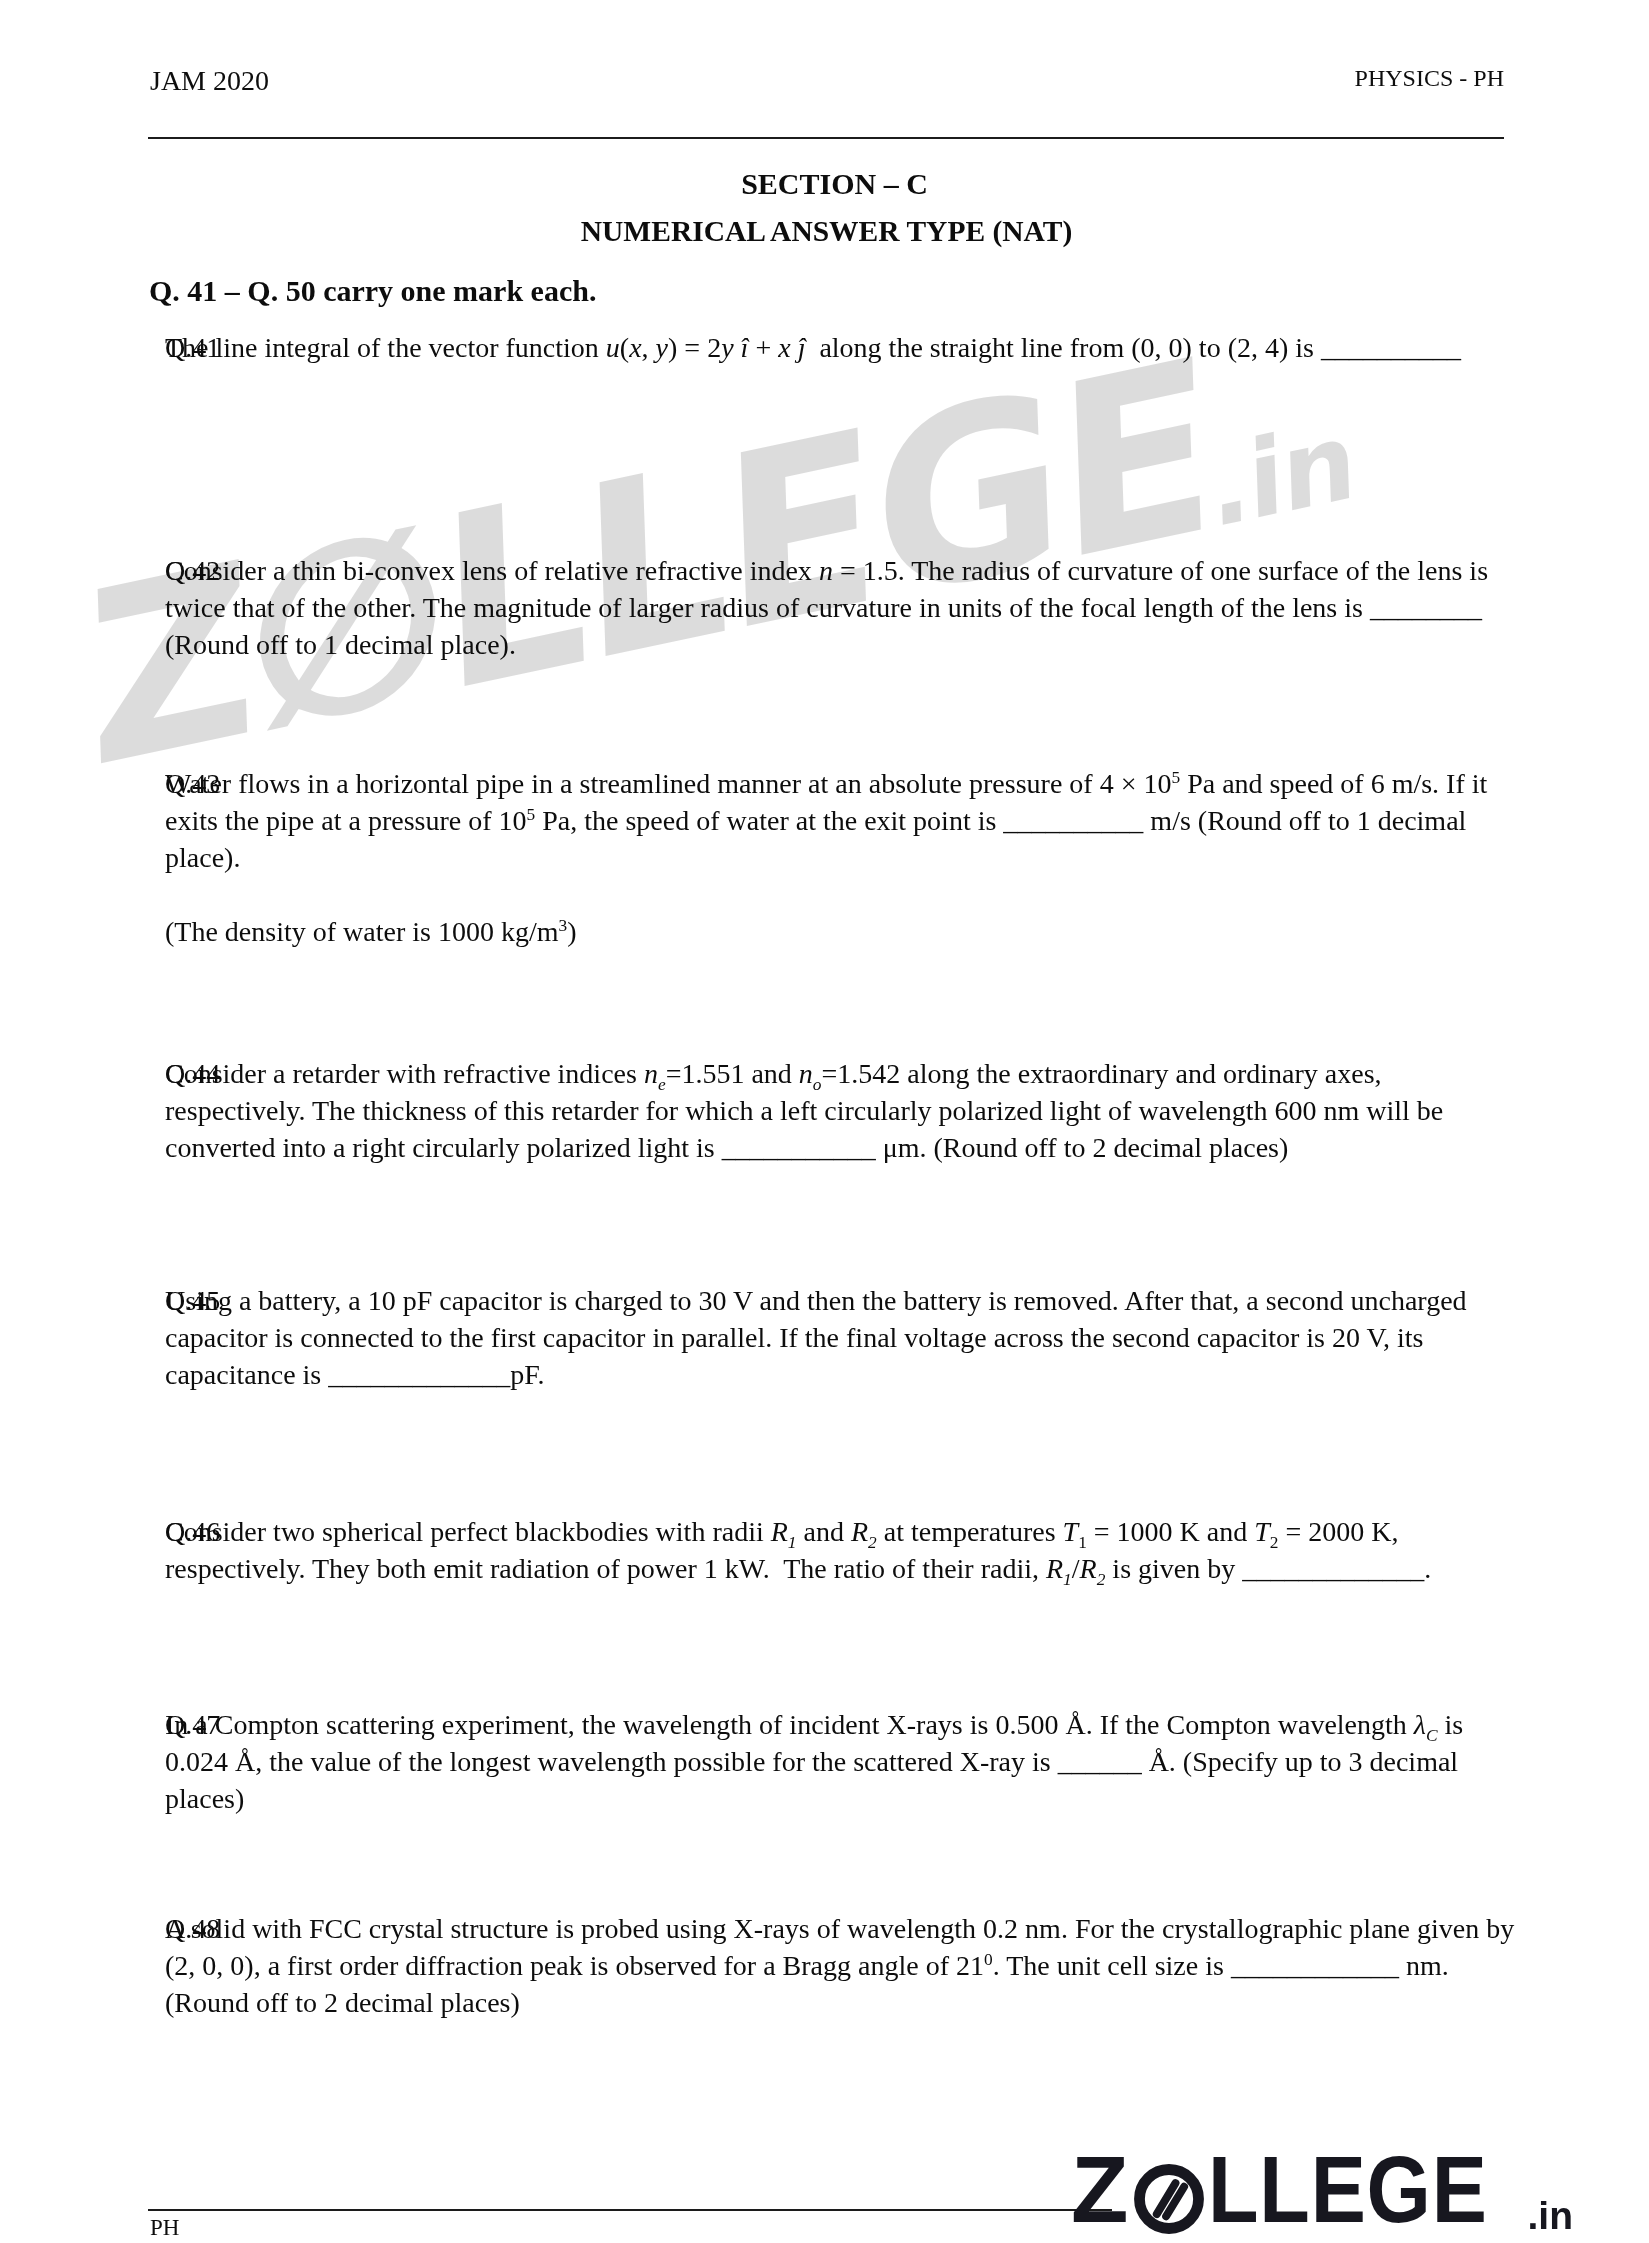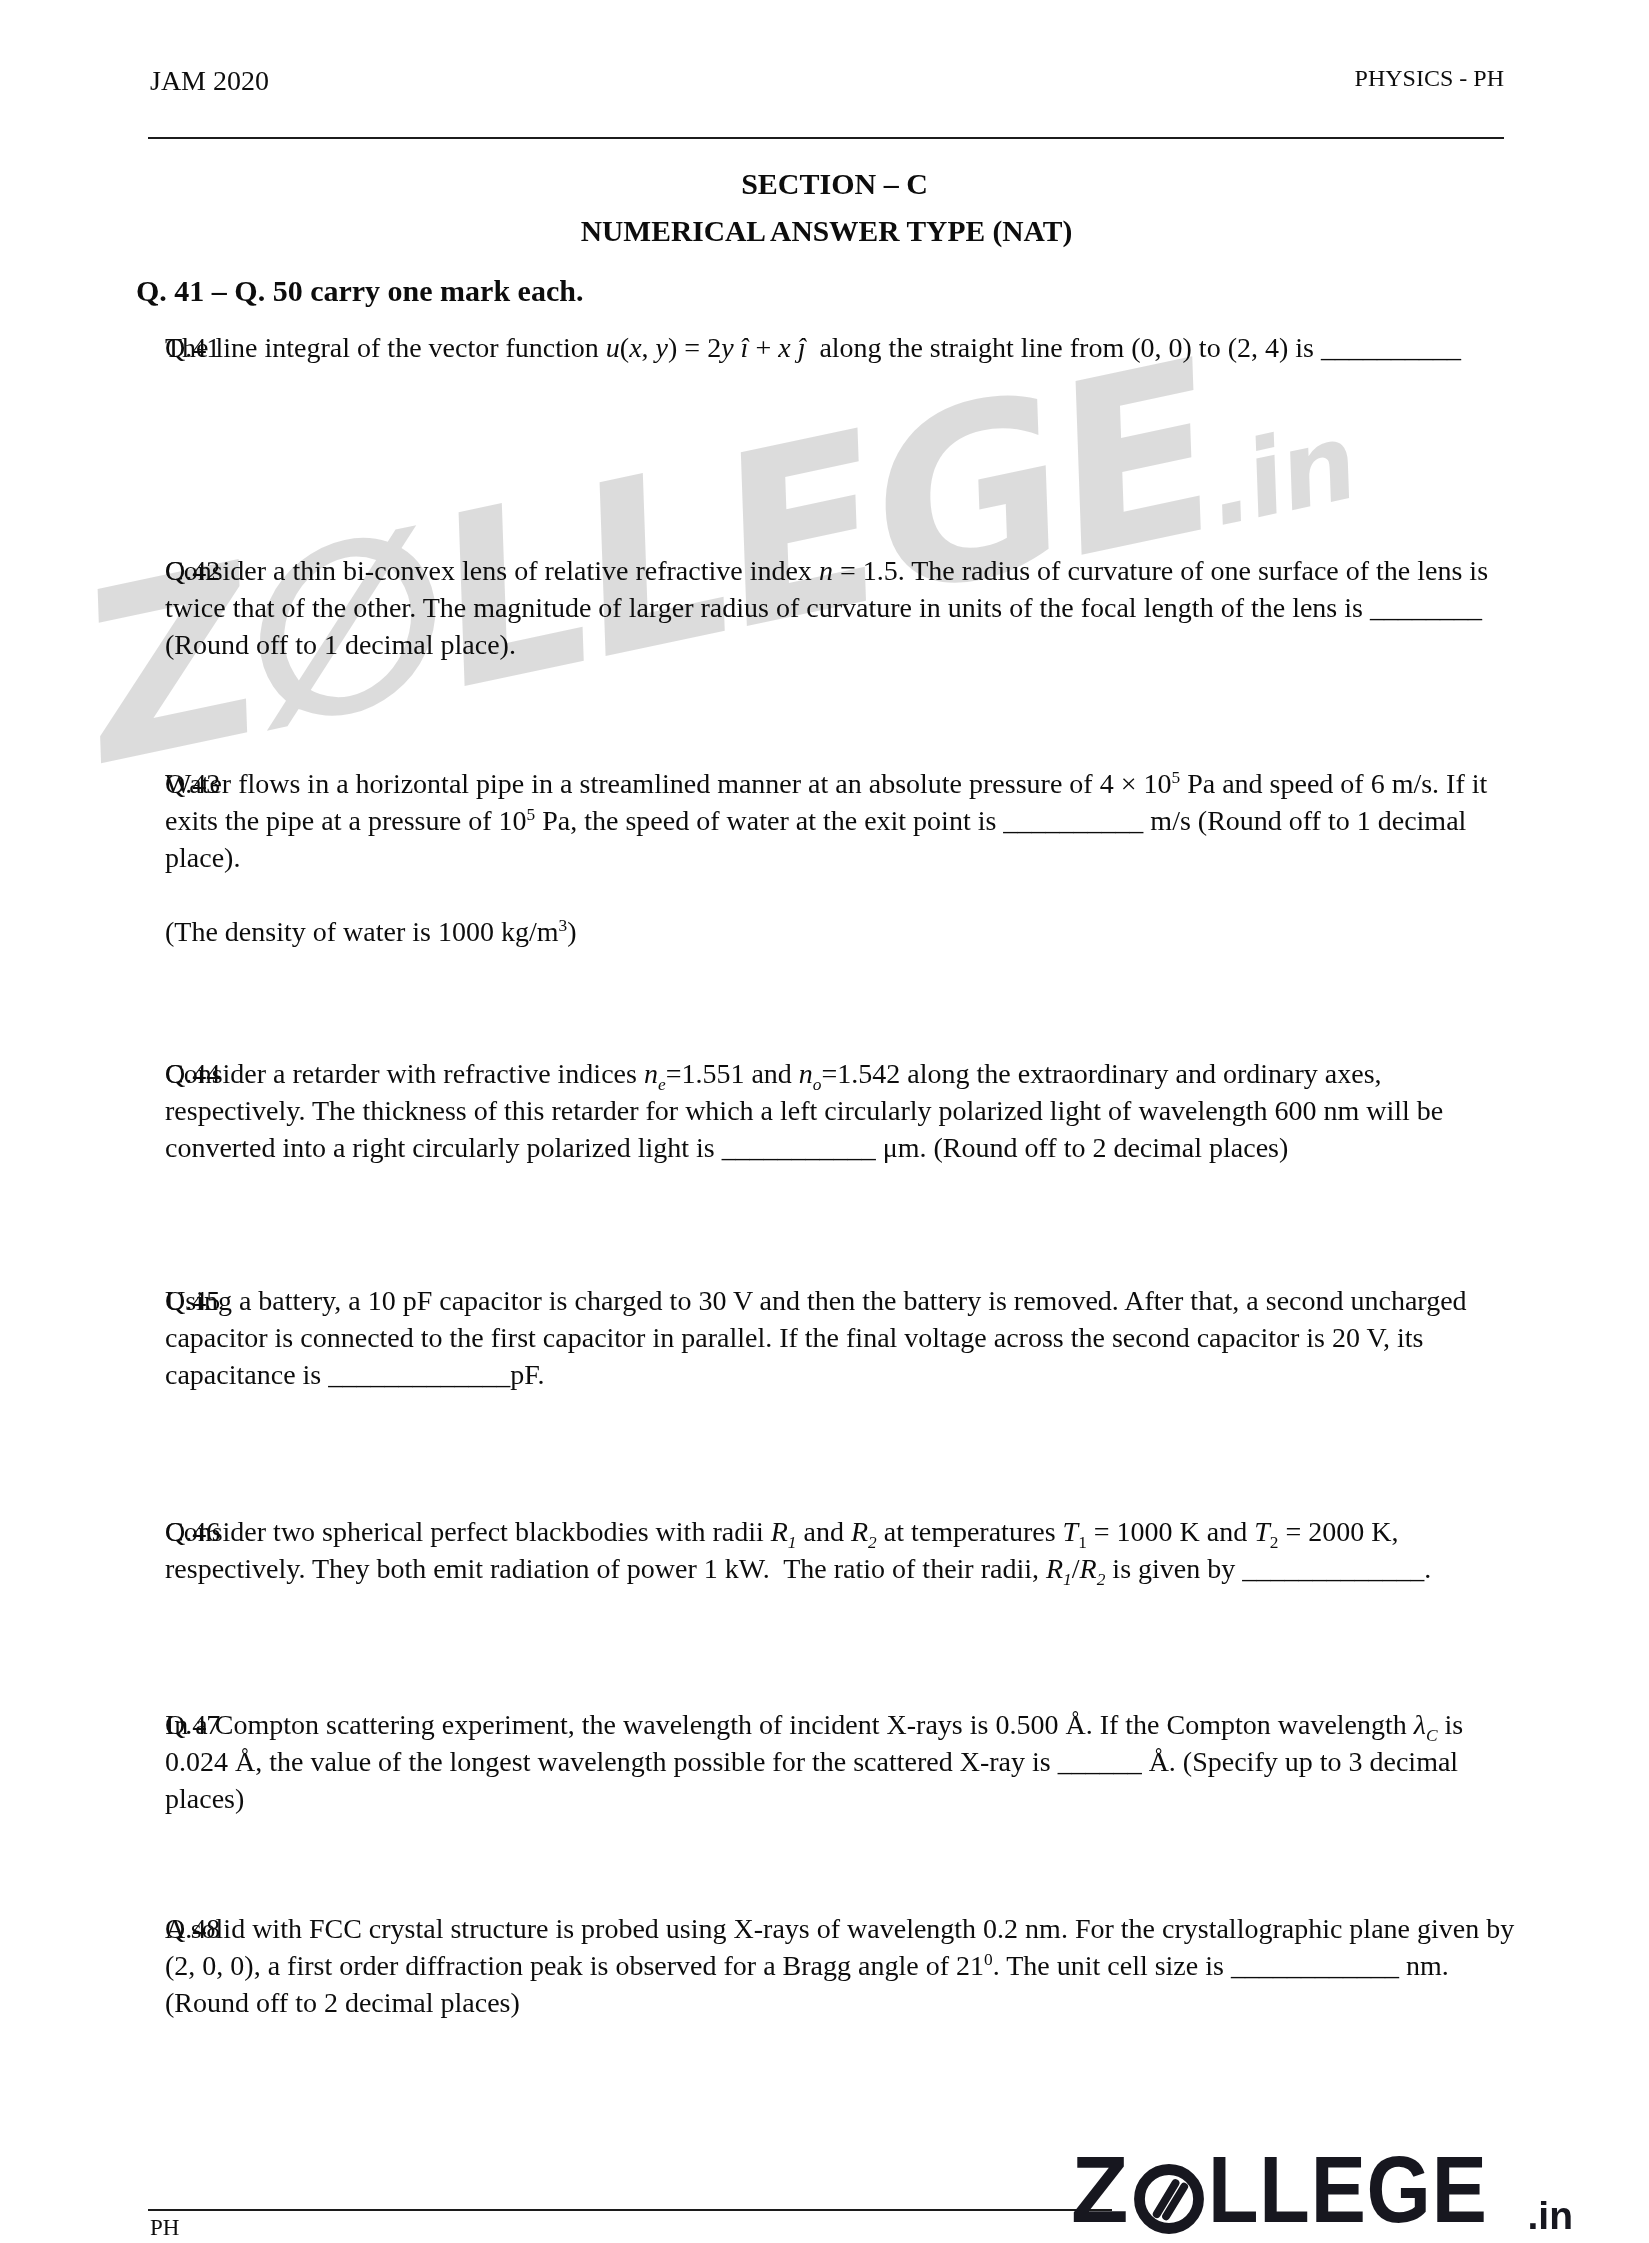--- a/index.html
+++ b/index.html
@@ -41,21 +41,21 @@
 
   .section-title {
     position:absolute; left:148px; width:1357px; top:159px;
     text-align:center; font-size:30px; font-weight:bold; margin:8px;
   }
   .section-subtitle {
     position:absolute; left:148px; width:1357px; top:215px;
     text-align:center; font-size:29.5px; font-weight:bold; margin:0;
   }
   .marks-note {
-    position:absolute; left:136px; top:274px;
+    position:absolute; left:149px; top:274px;
     font-size:30px; font-weight:bold; margin:0;
   }
 
   
   .q { position:absolute; left:165px; width:1353px; }
   .qnum {
     position:absolute; left:0; top:0; width:92px;
     font-size:28px; line-height:37px;
   }
   .qtext {

